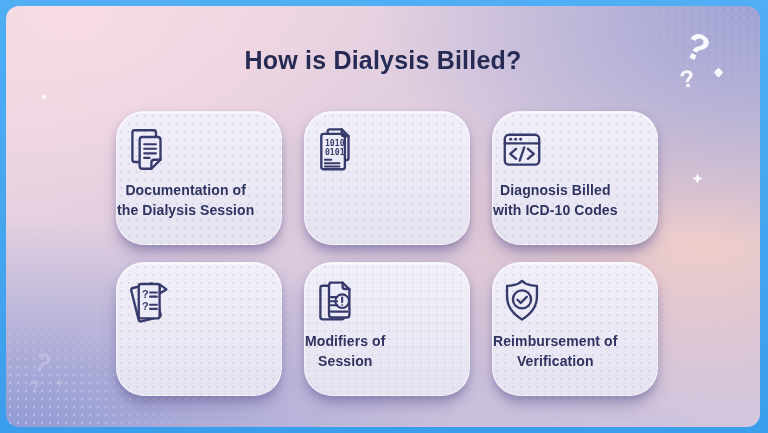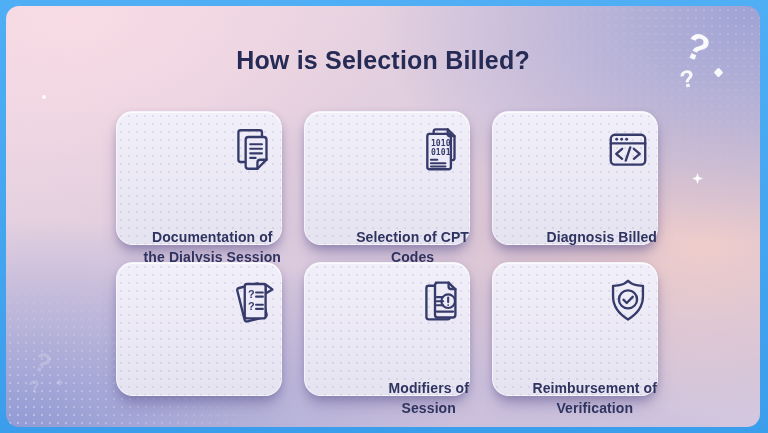--- a/index.html
+++ b/index.html
@@ -62,33 +62,33 @@
     clip-path:polygon(50% 0, 63% 37%, 100% 50%, 63% 63%, 50% 100%, 37% 63%, 0 50%, 37% 37%);
   }
   .sparkle-dot { position:absolute; left:36px; top:89px; width:4px; height:4px; border-radius:50%; background:#fff; opacity:.85; }
 
   .grid {
     position:absolute; left:110px; top:105px;
     display:grid; grid-template-columns:repeat(3,166px);
     grid-auto-rows:134px; column-gap:22px; row-gap:17px;
   }
   .card {
-    border-radius:17px;
+    border-radius:28px;
     background:
       radial-gradient(rgba(116,110,168,.15) 1px, transparent 1.3px) 0 0/8px 8px,
       linear-gradient(180deg,#F1EFF9 0%, #E6E3F1 100%);
     border:1px solid rgba(255,255,255,.55);
     box-shadow:0 10px 15px -3px rgba(100,92,150,.5), 0 3px 6px rgba(100,92,150,.25),
                inset 0 1px 0 rgba(255,255,255,.8);
-    display:flex; flex-direction:column; align-items:flex-end;gap:29px;
+    display:flex; flex-direction:column; align-items:flex-start;
   }
   .icon-wrap { margin-top:11px; width:58px; height:58px; flex:none; }
   .icon-wrap svg { width:58px; height:58px; display:block; }
   .card-label {
-    margin-top:18px; text-align:center; font-size:14px; font-weight:bold;
+    margin-top:0; text-align:center; font-size:14px; font-weight:bold;
     color:#2F3360; line-height:1.42; letter-spacing:.1px;
   }
   .card-label span { display:block; white-space:nowrap; }
 
   .ico { fill:none; stroke:#363B6B; stroke-width:2.6; stroke-linecap:round; stroke-linejoin:round; }
   .ico .fillbg { fill:#EDEBF7; }
   .ico .thin { stroke-width:2.3; }
   .ico text { stroke:none; fill:#363B6B; font-weight:bold; }
 </style>
 </head>
@@ -99,21 +99,21 @@
 
     <div class="halftone bl"></div>
     <div class="halftone tr"></div>
 
     <div class="qlogo wm">
       <span class="q big">?</span>
       <span class="q small">?</span>
       <span class="diamond"></span>
     </div>
 
-    <h1 class="title">How is Selection Billed?</h1>
+    <h1 class="title">How is Dialysis Billed?</h1>
 
     <div class="qlogo main">
       <span class="q big">?</span>
       <span class="q small">?</span>
       <span class="diamond"></span>
     </div>
 
     <div class="sparkle-diamond"></div>
     <div class="sparkle-dot"></div>
 
@@ -137,42 +137,39 @@
       <div class="card">
         <div class="icon-wrap">
           <svg viewBox="0 0 64 64" class="ico">
             <path d="M25 12 v-2.5 a2.5 2.5 0 0 1 2.5 -2.5 h13 l7.5 7.5 v24 a2.5 2.5 0 0 1 -2.5 2.5 h-1.5"></path>
             <rect class="fillbg" x="18" y="12" width="26" height="39" rx="2.5"></rect>
             <path d="M40.5 7 v5 a2.5 2.5 0 0 0 2.5 2.5 h5"></path>
             <text x="22" y="25.5" font-size="9" font-family="'DejaVu Sans Mono', monospace">1010</text>
             <text x="22" y="35" font-size="9" font-family="'DejaVu Sans Mono', monospace">0101</text>
             <path class="thin" d="M22 40.5 h7 M22 44.5 h16 M22 48 h16"></path>
           </svg>
-        </div>
-        <div class="card-label">
-          <span>Selection of CPT</span>
-            <span>Codes</span>
         </div>
       </div>
 
       <div class="card">
         <div class="icon-wrap">
           <svg viewBox="0 0 64 64" class="ico">
             <rect x="13" y="13" width="38" height="33" rx="4.5"></rect>
             <path d="M13 22.5 h38"></path>
             <circle cx="19.5" cy="18" r="1.6" fill="#363B6B" stroke="none"></circle>
             <circle cx="25" cy="18" r="1.6" fill="#363B6B" stroke="none"></circle>
             <circle cx="30.5" cy="18" r="1.6" fill="#363B6B" stroke="none"></circle>
             <path d="M25.5 28.5 l-6.5 5.5 6.5 5.5"></path>
             <path d="M38.5 28.5 l6.5 5.5 -6.5 5.5"></path>
             <path d="M34.5 27 l-5 14.5"></path>
           </svg>
         </div>
         <div class="card-label">
           <span>Diagnosis Billed</span>
+            <span>with ICD-10 Codes</span>
         </div>
       </div>
 
       <div class="card">
         <div class="icon-wrap">
           <svg viewBox="0 0 64 64" class="ico">
             <g transform="rotate(-14 30 34)">
                 <rect x="20" y="13" width="25" height="38" rx="2.5"></rect>
               </g>
             <path class="fillbg" d="M54.5 17 l-7.5 4.5 v-10 z"></path>

